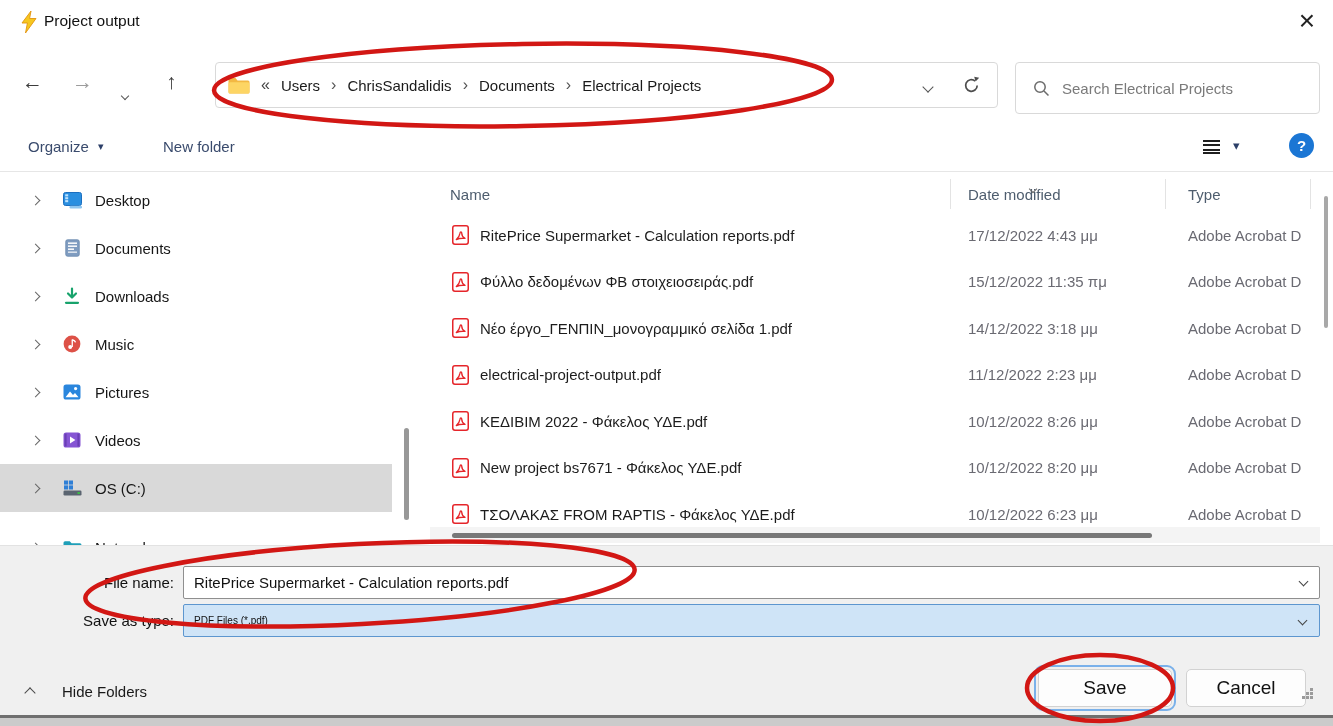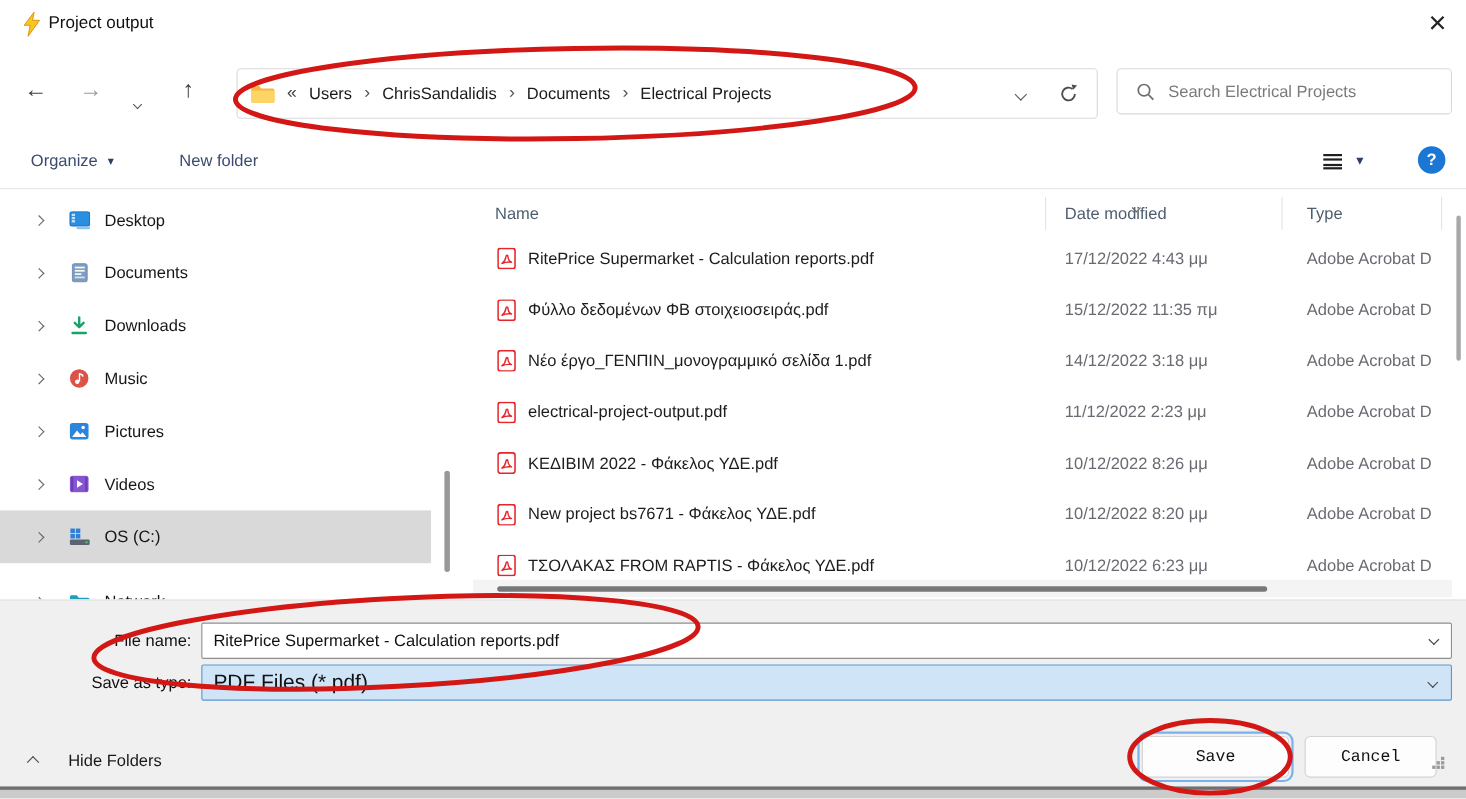--- a/index.html
+++ b/index.html
@@ -30,21 +30,21 @@
   .addressbar{position:absolute;left:215px;top:8px;width:783px;height:46px;border:1px solid #d9d9d9;border-radius:4px;display:flex;align-items:center;font-size:15px;}
   .addressbar .foldericon{margin-left:12px;display:flex;}
   .bc-prefix{margin-left:11px;color:#444;font-size:16px;cursor:pointer;}
   #bc-items{display:flex;align-items:center;}
   .bc-item{margin:0 4px;padding:0 7px;color:#1a1a1a;cursor:pointer;white-space:nowrap;}
   .bc-sep{color:#555;font-size:16px;}
   .addr-spacer{flex:1;}
   .addr-chev{margin-right:30px;cursor:pointer;}
   .addr-chev .chev{border-color:#555;}
   .refresh{margin-right:16px;display:flex;cursor:pointer;}
-  .searchbox{position:absolute;left:1015px;top:8px;width:305px;height:42px;border:1px solid #d9d9d9;border-radius:4px;display:flex;align-items:center;justify-content:center;}
+  .searchbox{position:absolute;left:1015px;top:8px;width:305px;height:52px;border:1px solid #d9d9d9;border-radius:4px;display:flex;align-items:center;justify-content:center;}
   .searchbox svg{margin-left:17px;}
   .searchbox input{border:none;outline:none;flex:1;margin-left:12px;font-size:15px;font-family:inherit;color:#333;background:transparent;}
   .searchbox input::placeholder{color:#7a7a7a;}
 
   
   .toolbar{position:absolute;top:122px;left:0;right:0;height:50px;border-bottom:1px solid #e6e6e6;font-size:15px;color:#3a4b6d;}
   .tbtn{position:absolute;top:0;height:49px;display:flex;align-items:center;gap:9px;cursor:pointer;}
   .tbtn.organize{left:28px;}
   .tbtn.newfolder{left:163px;}
   .caret{font-size:11px;color:#2c3f68;}
@@ -86,24 +86,24 @@
 
   
   .bottompanel{position:absolute;top:545px;left:0;right:0;bottom:11px;background:#f0f0f0;border-top:1px solid #e2e2e2;z-index:10;}
   .frow{position:absolute;left:0;right:13px;height:33px;display:flex;align-items:center;}
   .frow.r1{top:20px;}
   .frow.r2{top:58px;}
   .frow label{width:183px;text-align:right;padding-right:9px;font-size:15px;color:#111;}
   .input-wrap{flex:1;position:relative;height:33px;}
   .input-wrap input{width:100%;height:33px;border:1px solid #8f8f8f;border-radius:2px;background:#fff;font-size:15px;font-family:inherit;padding:0 30px 0 10px;color:#111;outline:none;}
   .field-chev{position:absolute;right:13px;top:12px;width:7px;height:7px;border-color:#444;cursor:pointer;}
-  .combo{flex:1;position:relative;height:33px;background:#cfe4f7;border:1px solid #5d96cf;border-radius:2px;display:flex;align-items:center;font-size:19px;padding-left:10px;color:#111;cursor:pointer;}
+  .combo{flex:1;position:relative;height:33px;background:#cfe4f7;border:1px solid #5d96cf;border-radius:2px;display:flex;align-items:center;font-size:10px;padding-left:10px;color:#111;cursor:pointer;}
   .hide-folders{position:absolute;left:26px;top:132px;height:26px;display:flex;align-items:center;gap:28px;font-size:15px;color:#191919;cursor:pointer;}
   .hide-folders .chev{border-color:#4a4a4a;width:8px;height:8px;margin-top:4px;}
-  .btn{position:absolute;top:123px;height:38px;background:#fdfdfd;border:1px solid #d2d2d2;border-radius:5px;font-size:15px;font-family:Liberation Mono, monospace;color:#111;cursor:pointer;}
+  .btn{position:absolute;top:123px;height:38px;background:#fdfdfd;border:1px solid #d2d2d2;border-radius:5px;font-size:19px;font-family:Liberation Sans, sans-serif;color:#111;cursor:pointer;}
   .savebtn{left:1038px;width:134px;outline:2px solid #7ab1ea;outline-offset:2px;}
   .cancelbtn{left:1186px;width:120px;}
   .grip{position:absolute;right:20px;bottom:16px;width:3px;height:3px;background:#9b9b9b;box-shadow:0 -4px #9b9b9b,0 -8px #9b9b9b,-4px 0 #9b9b9b,-8px 0 #9b9b9b,-4px -4px #9b9b9b;}
   .bottomstrip{position:absolute;left:0;right:0;bottom:0;height:11px;background:#cbcbcb;border-top:3px solid #6f6f6f;z-index:12;}
 
   
   .annots{position:absolute;left:0;top:0;width:1333px;height:726px;pointer-events:none;z-index:50;}
   .annots ellipse{fill:none;stroke:#d21714;stroke-width:4.5;stroke-linecap:round;}
 </style>
 </head>

